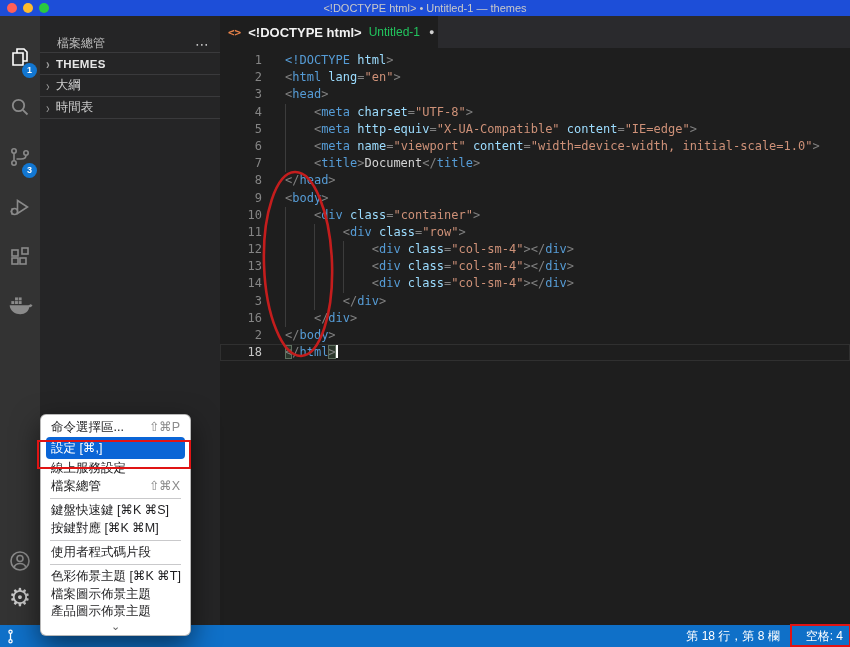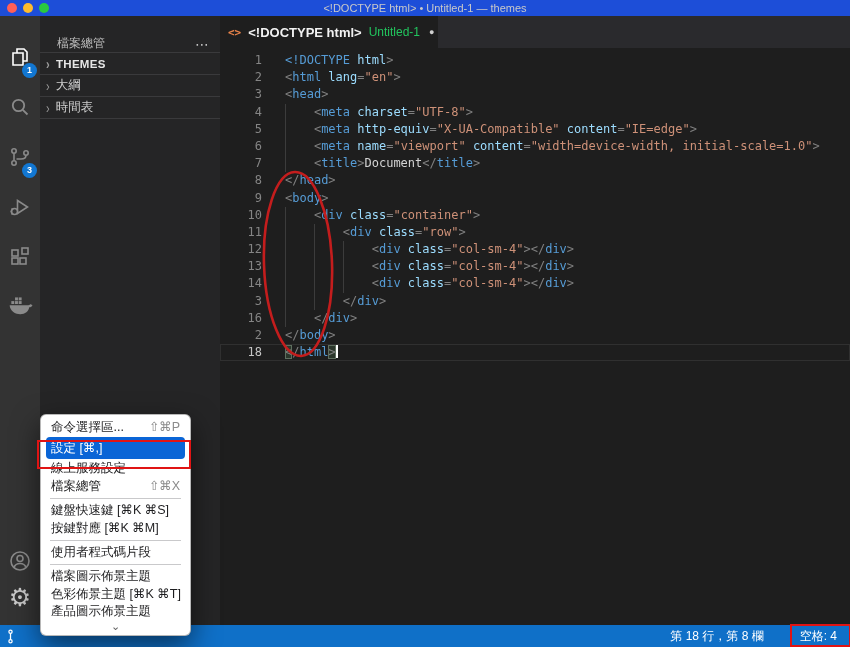--- a/index.html
+++ b/index.html
@@ -63,22 +63,22 @@
       display:flex;justify-content:space-between;white-space:nowrap;}
   .mi .mk{color:#8b8b8b;margin-left:8px;}
   .mi.sel{background:#0a65d6;color:#fff;border-radius:4px;margin:1px 5px;padding:0 5px;height:22px;line-height:22px;}
   .msep{height:1px;background:#c9c9cb;margin:3px 9px;}
   .mchev{text-align:center;color:#5f5f5f;font-size:11px;height:12px;line-height:10px;}
   
   .statusbar{position:absolute;left:0;top:625px;width:850px;height:22px;background:#0f70c8;
              display:flex;align-items:center;color:#fff;font-size:12px;z-index:4;}
   .statusbar .sicon{margin-left:4px;display:flex;align-items:center;}
   .statusbar .sp{flex:1;}
-  .st-pos{margin-right:36px;}
-  .st-ind{margin-right:13px;}
+  .st-pos{margin-right:26px;}
+  .st-ind{margin-right:7px;}
 </style>
 </head>
 <body>
 
 <div class="titlebar">
   <div class="tl r"></div>
   <div class="tl y"></div>
   <div class="tl g"></div>
   <div class="wtitle">&lt;!DOCTYPE html&gt; • Untitled-1 — themes</div>
 </div>
@@ -227,24 +227,24 @@
       </div>
       <div class="mi">
         <span>按鍵對應 [⌘K ⌘M]</span>
       </div>
       <div class="msep"></div>
       <div class="mi">
         <span>使用者程式碼片段</span>
       </div>
       <div class="msep"></div>
       <div class="mi">
+        <span>色彩佈景主題 [⌘K ⌘T]</span>
+      </div>
+      <div class="mi">
         <span>檔案圖示佈景主題</span>
-      </div>
-      <div class="mi">
-        <span>色彩佈景主題 [⌘K ⌘T]</span>
       </div>
       <div class="mi">
         <span>產品圖示佈景主題</span>
       </div>
     </div>
   <div class="mchev">⌄</div>
 </div>
 
 <div class="anno anno-menu"></div>
 <div class="anno anno-status"></div>

